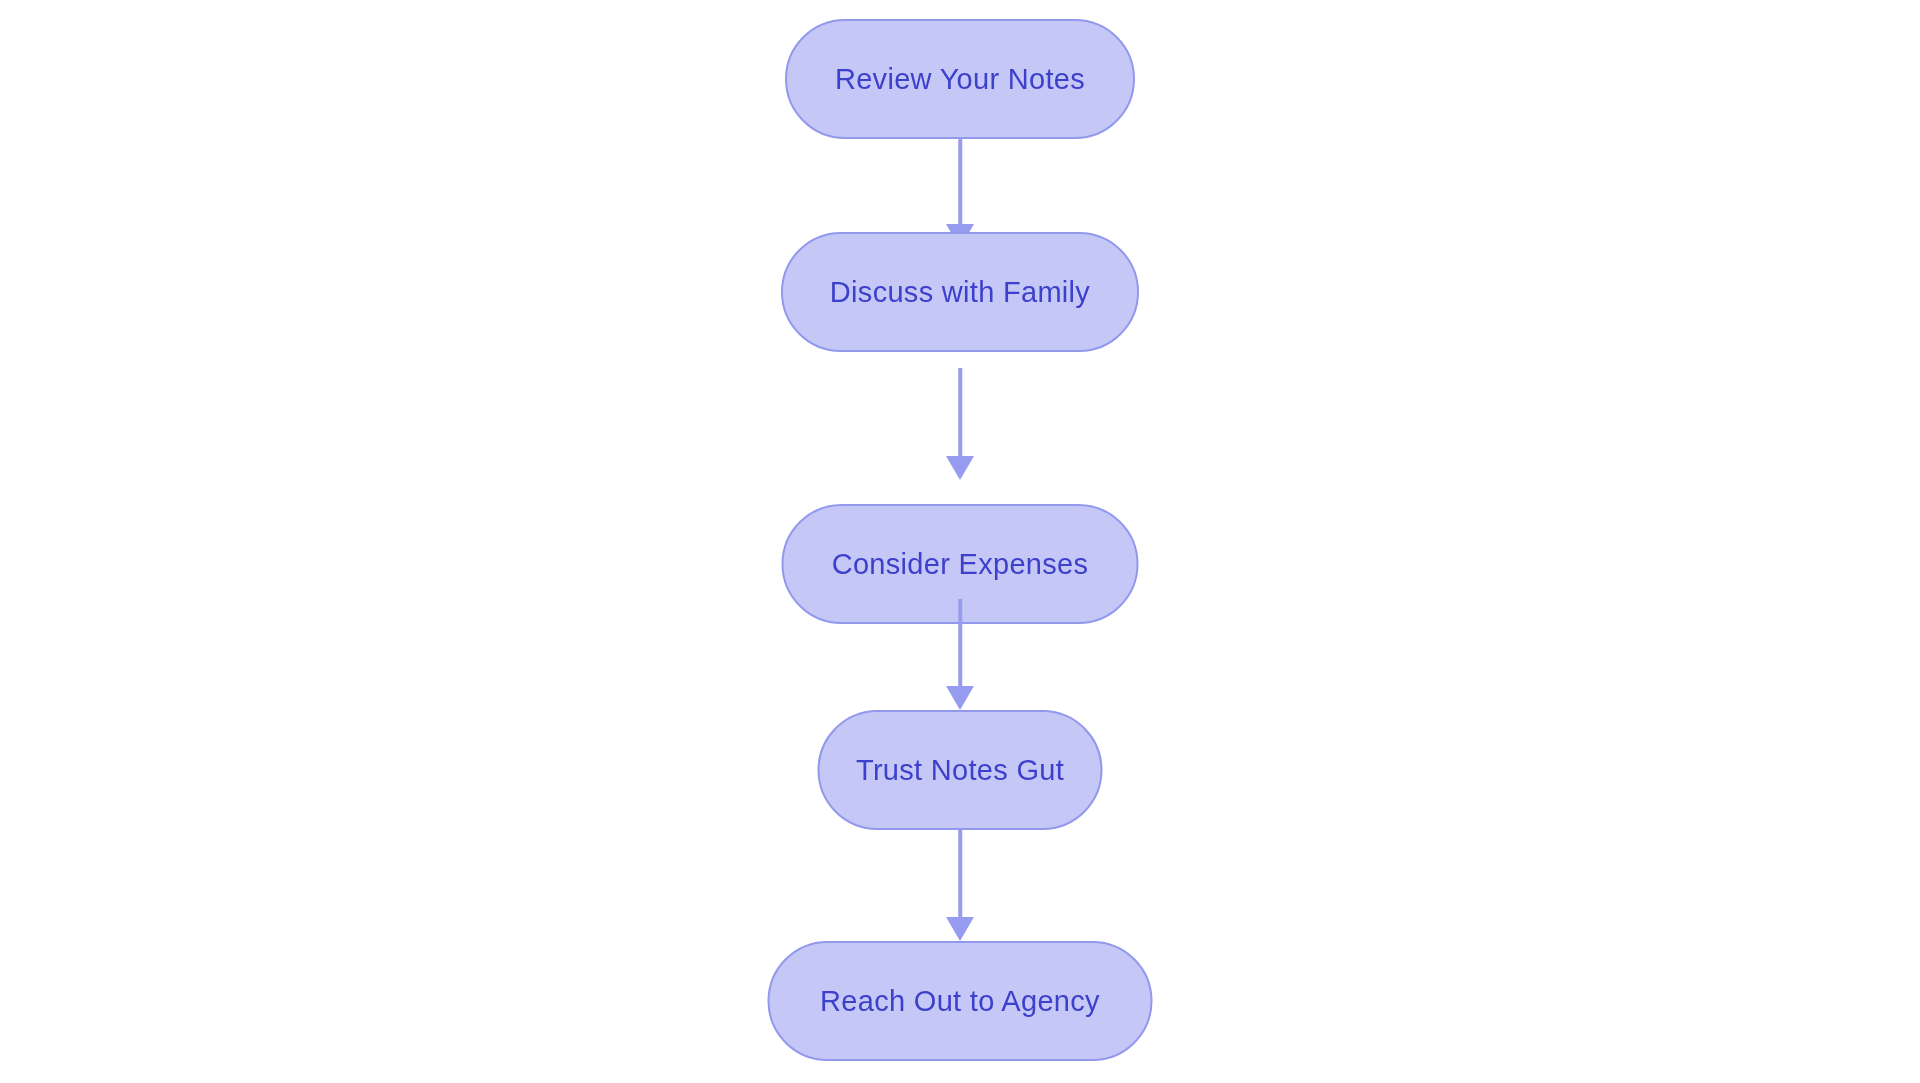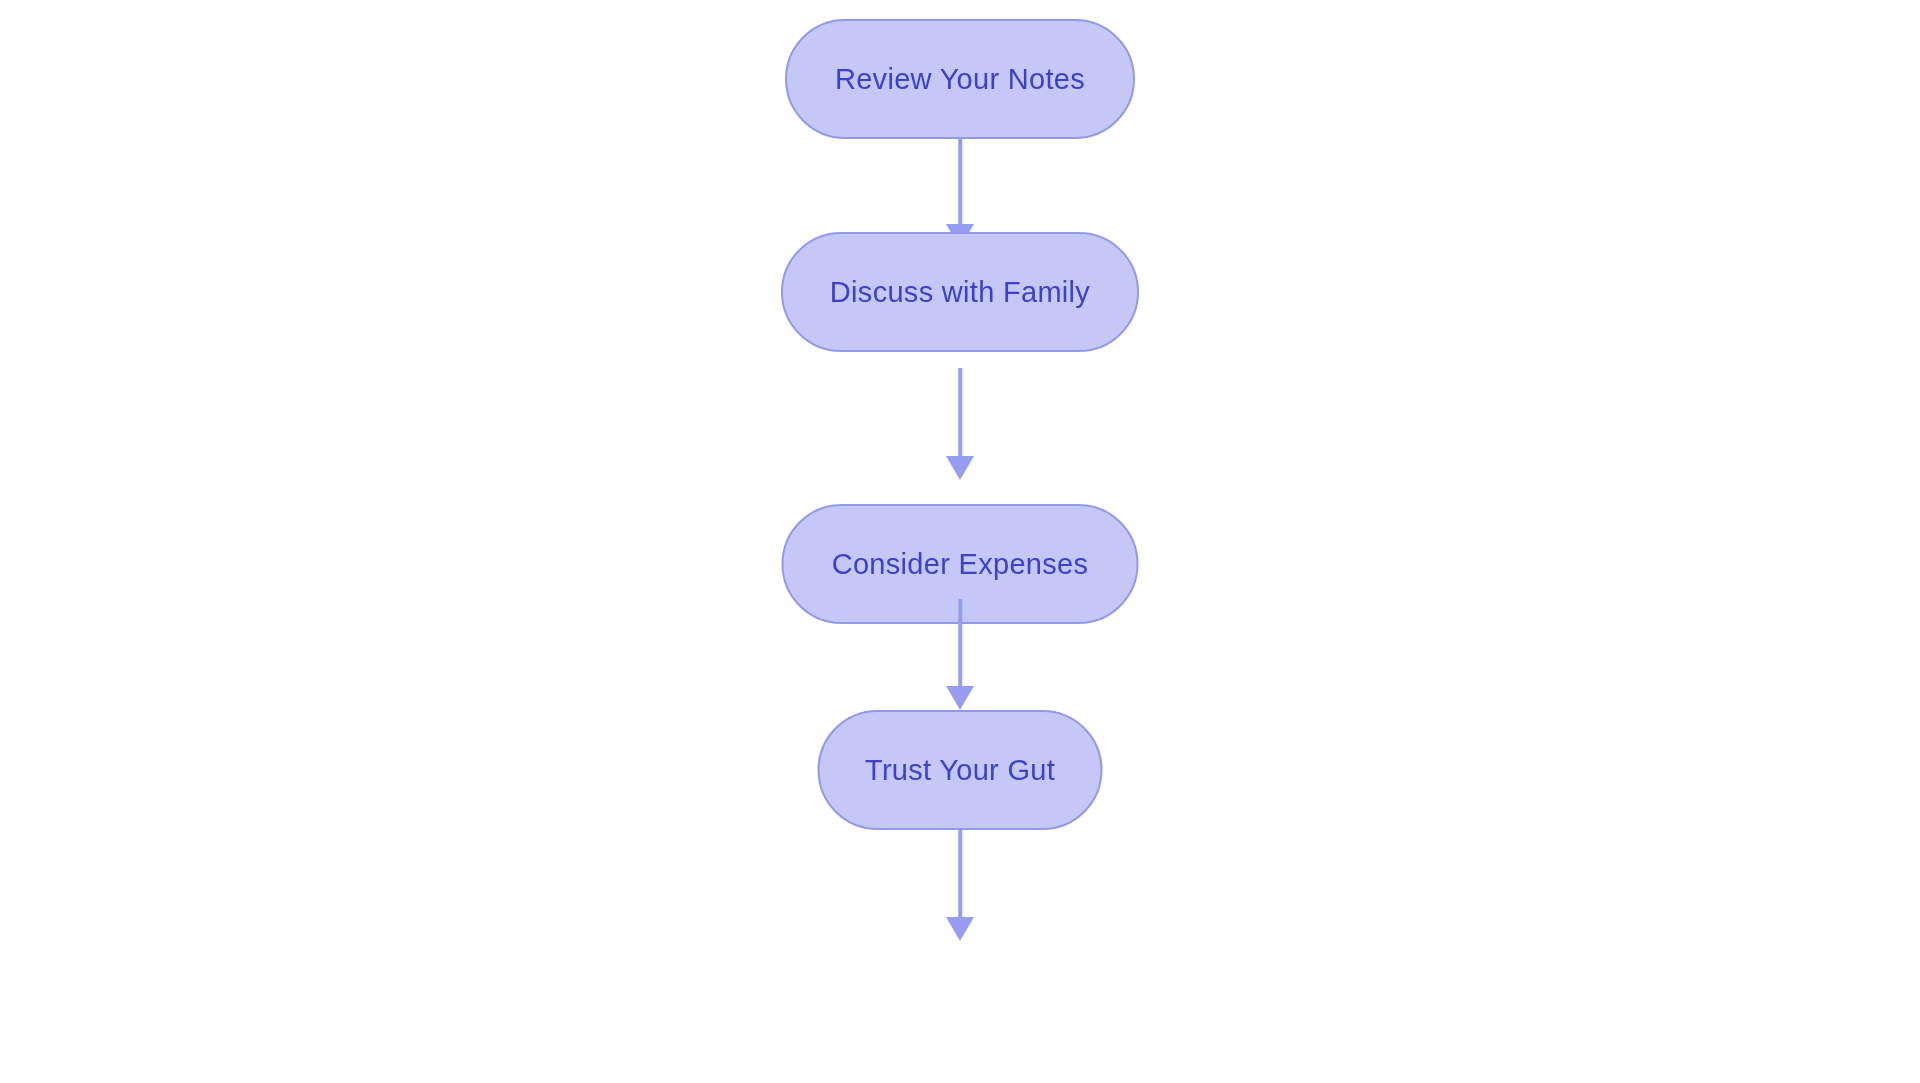--- a/index.html
+++ b/index.html
@@ -97,22 +97,25 @@
   <div class="flow-node n3">
     <span>Consider Expenses</span>
   </div>
 
   <div class="flow-arrow a3">
     <div class="arrow-line"></div>
     <div class="arrowhead"></div>
   </div>
 
   <div class="flow-node n4">
-    <span>Trust Your Gut</span>
+    <span>Trust Notes Gut</span>
   </div>
 
   <div class="flow-arrow a4">
     <div class="arrow-line"></div>
     <div class="arrowhead"></div>
   </div>
 
+  <div class="flow-node n5">
+    <span>Reach Out to Agency</span>
+  </div>
 
 </div>
 
 </body></html>

